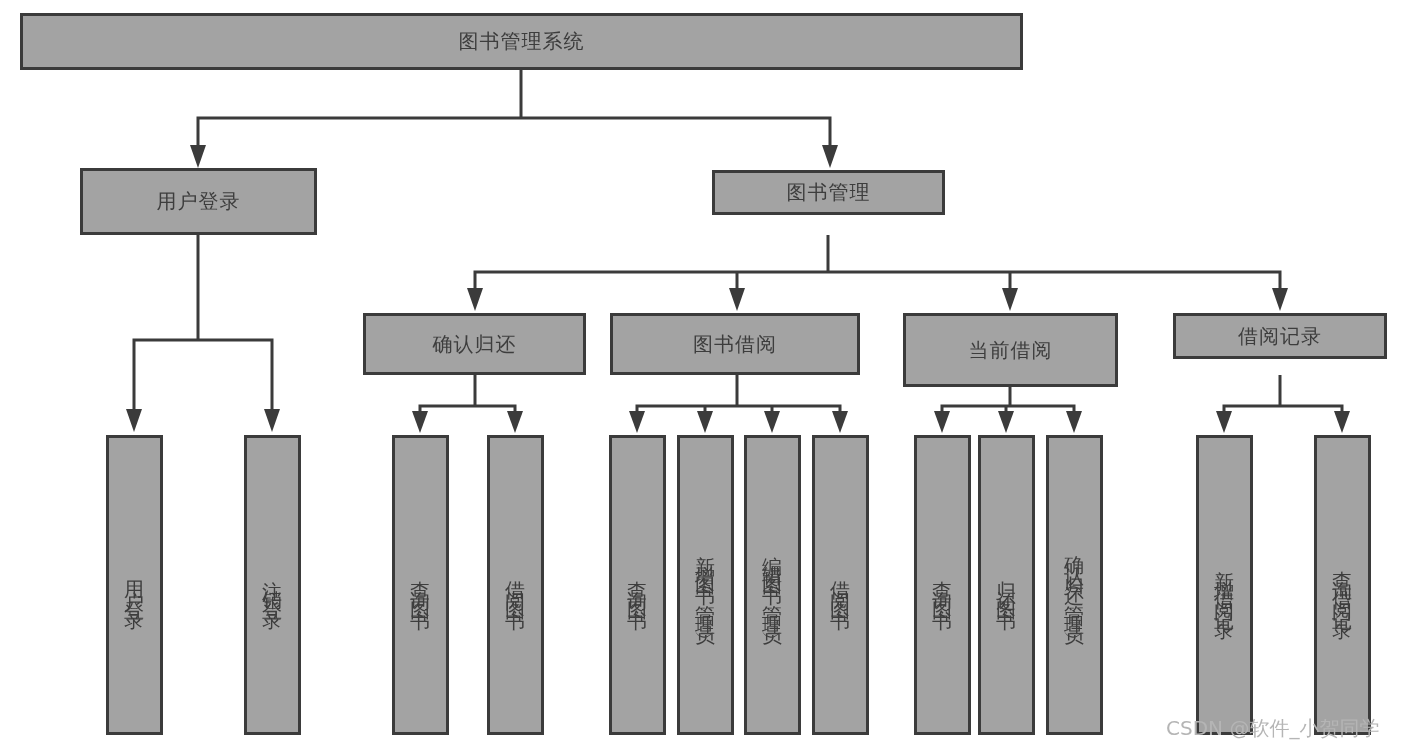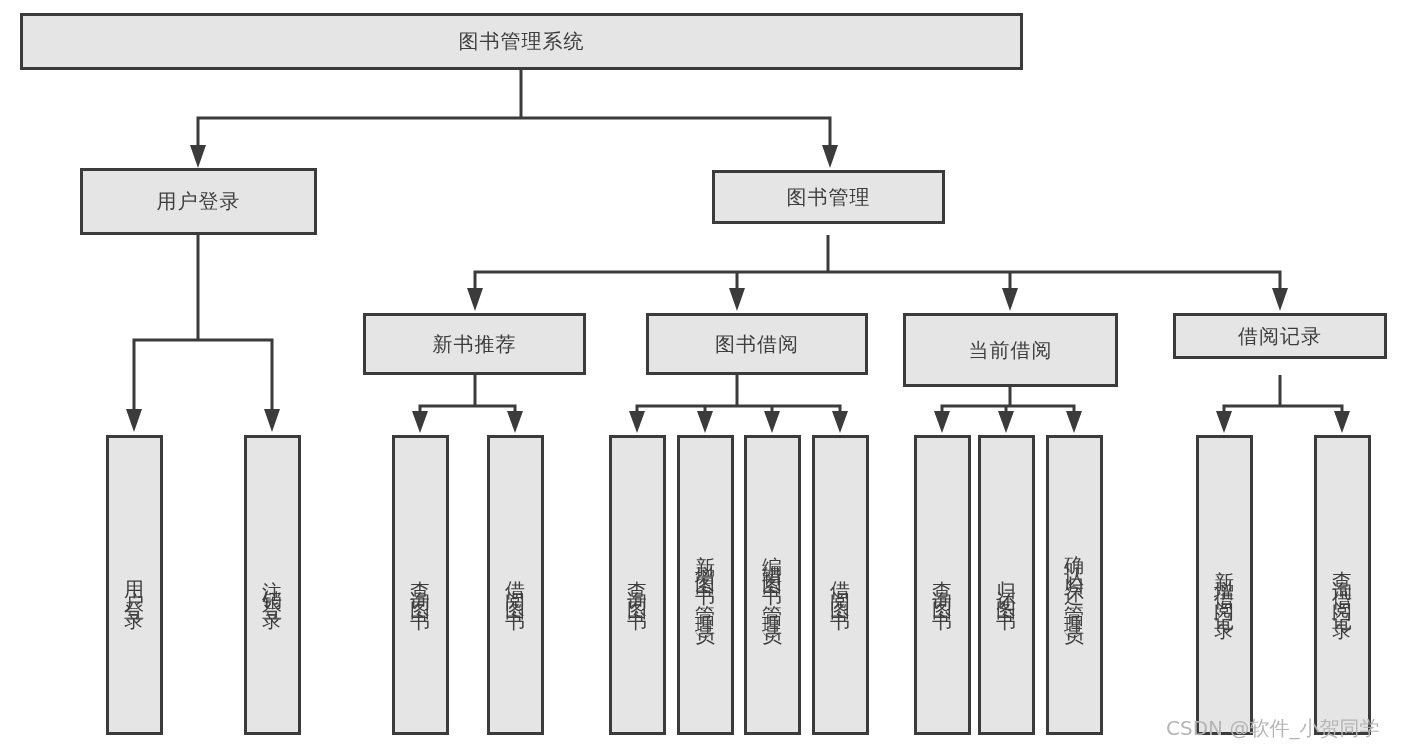--- a/index.html
+++ b/index.html
@@ -12,21 +12,21 @@
     overflow: hidden;
   }
   #connectors {
     position: absolute;
     left: 0; top: 0;
     width: 1405px; height: 747px;
   }
   .node {
     position: absolute;
     box-sizing: border-box;
-    background: #e5e5e5;
+    background: #a3a3a3;
     border: 3px solid #3b3b3b;
     display: flex;
     align-items: center;
     justify-content: center;
     color: #3d3d3d;
   }
   .hbox span {
     font-size: 20px;
     letter-spacing: 1px;
     white-space: nowrap;
@@ -112,28 +112,28 @@
     </g>
   </svg>
 
   <div class="node hbox" style="left:20px; top:13px; width:1003px; height:57px">
     <span>图书管理系统</span>
   </div>
 
   <div class="node hbox" style="left:80px; top:168px; width:237px; height:67px">
     <span>用户登录</span>
   </div>
-  <div class="node hbox" style="left:712px; top:170px; width:233px; height:54px">
+  <div class="node hbox" style="left:712px; top:170px; width:233px; height:45px">
     <span>图书管理</span>
   </div>
 
   <div class="node hbox" style="left:363px; top:313px; width:223px; height:62px">
-    <span>新书推荐</span>
+    <span>确认归还</span>
   </div>
-  <div class="node hbox" style="left:646px; top:313px; width:222px; height:62px">
+  <div class="node hbox" style="left:610px; top:313px; width:250px; height:62px">
     <span>图书借阅</span>
   </div>
   <div class="node hbox" style="left:903px; top:313px; width:215px; height:74px">
     <span>当前借阅</span>
   </div>
   <div class="node hbox" style="left:1173px; top:313px; width:214px; height:46px">
     <span>借阅记录</span>
   </div>
 
   <div class="node vbox" style="left:106px">

